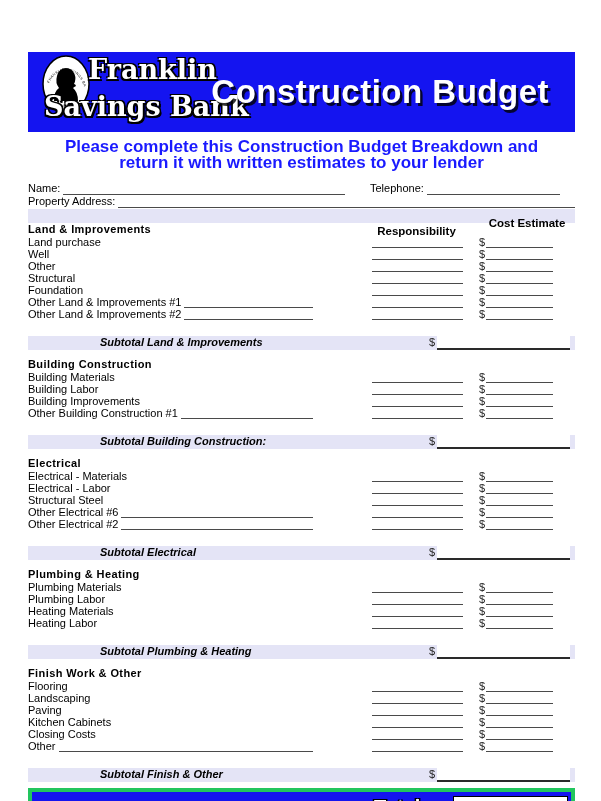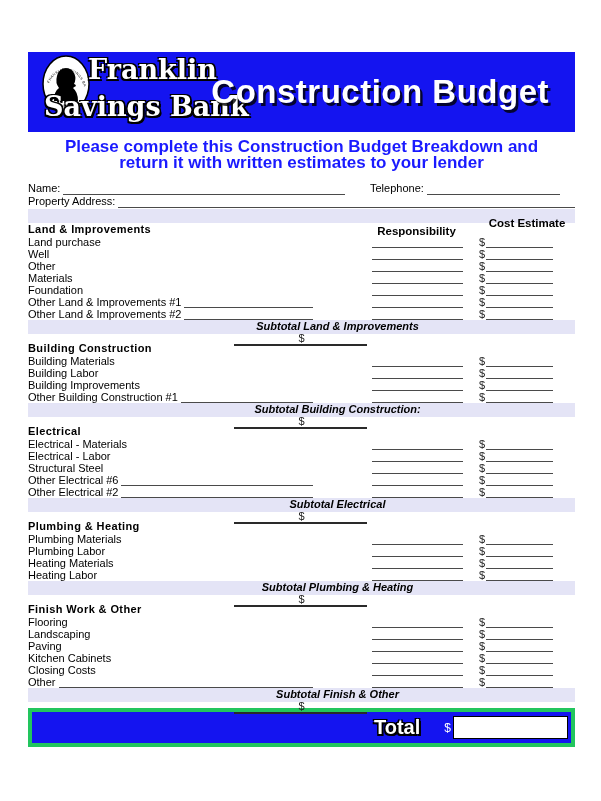--- a/index.html
+++ b/index.html
@@ -47,22 +47,22 @@
   .frow{display:grid;grid-template-columns:340px 97px 14px 74px;padding-right:22px;
     height:12px;font-size:11px;line-height:12px;}
   .flabel{display:flex;align-items:flex-end;overflow:hidden;}
   .ltext{white-space:nowrap;margin-top:22px;}
   .lfill{flex:1;border-bottom:1px solid #4a4a4a;height:2px;margin-left:3px;margin-right:55px;}
   .fresp{grid-column:2;display:flex;align-items:flex-end;padding:0 2px 0 4px;}
   .fcost{grid-column:4;display:flex;align-items:flex-end;}
   .blank-line{flex:1;border-bottom:1px solid #4a4a4a;height:2px;}
   .dollar{font-size:11px;line-height:11px;color:#222;padding-right:1px;}
 
-  .subtotal-row{margin-top:0;height:14px;background:var(--band-bg,#e4e4f6);
-    display:flex;align-items:center;font-size:11px;flex-direction:column;}
+  .subtotal-row{margin-top:16px;height:14px;background:var(--band-bg,#e4e4f6);
+    display:flex;font-size:11px;}
   .sub-label{margin-left:72px;font-weight:bold;font-style:italic;flex:1;}
   .sub-dollar{font-size:11px;color:#222;}
   .sub-box{width:133px;height:12px;background:#fff;border-bottom:2px solid #2a2a2a;
     margin-left:2px;margin-right:5px;}
 
   
   .total-bar{margin-top:6px;height:31px;background:var(--banner-blue,#1414f0);
     border:4px solid #22c55e;display:flex;align-items:center;}
   .total-label{margin-left:342px;font-size:20px;font-weight:bold;color:#fff;
     text-shadow:-1.5px -1.5px 0 #000,1.5px -1.5px 0 #000,-1.5px 1.5px 0 #000,1.5px 1.5px 0 #000,2px 2px 0 #000;}
@@ -156,21 +156,21 @@
             <div class="fresp">
               <span class="blank-line"></span>
             </div>
             <div class="fcost">
               <span class="dollar">$</span>
               <span class="blank-line"></span>
             </div>
           </div>
           <div class="frow">
             <div class="flabel">
-              <span class="ltext">Materials</span>
+              <span class="ltext">Structural</span>
             </div>
             <div class="fresp">
               <span class="blank-line"></span>
             </div>
             <div class="fcost">
               <span class="dollar">$</span>
               <span class="blank-line"></span>
             </div>
           </div>
           <div class="frow">

